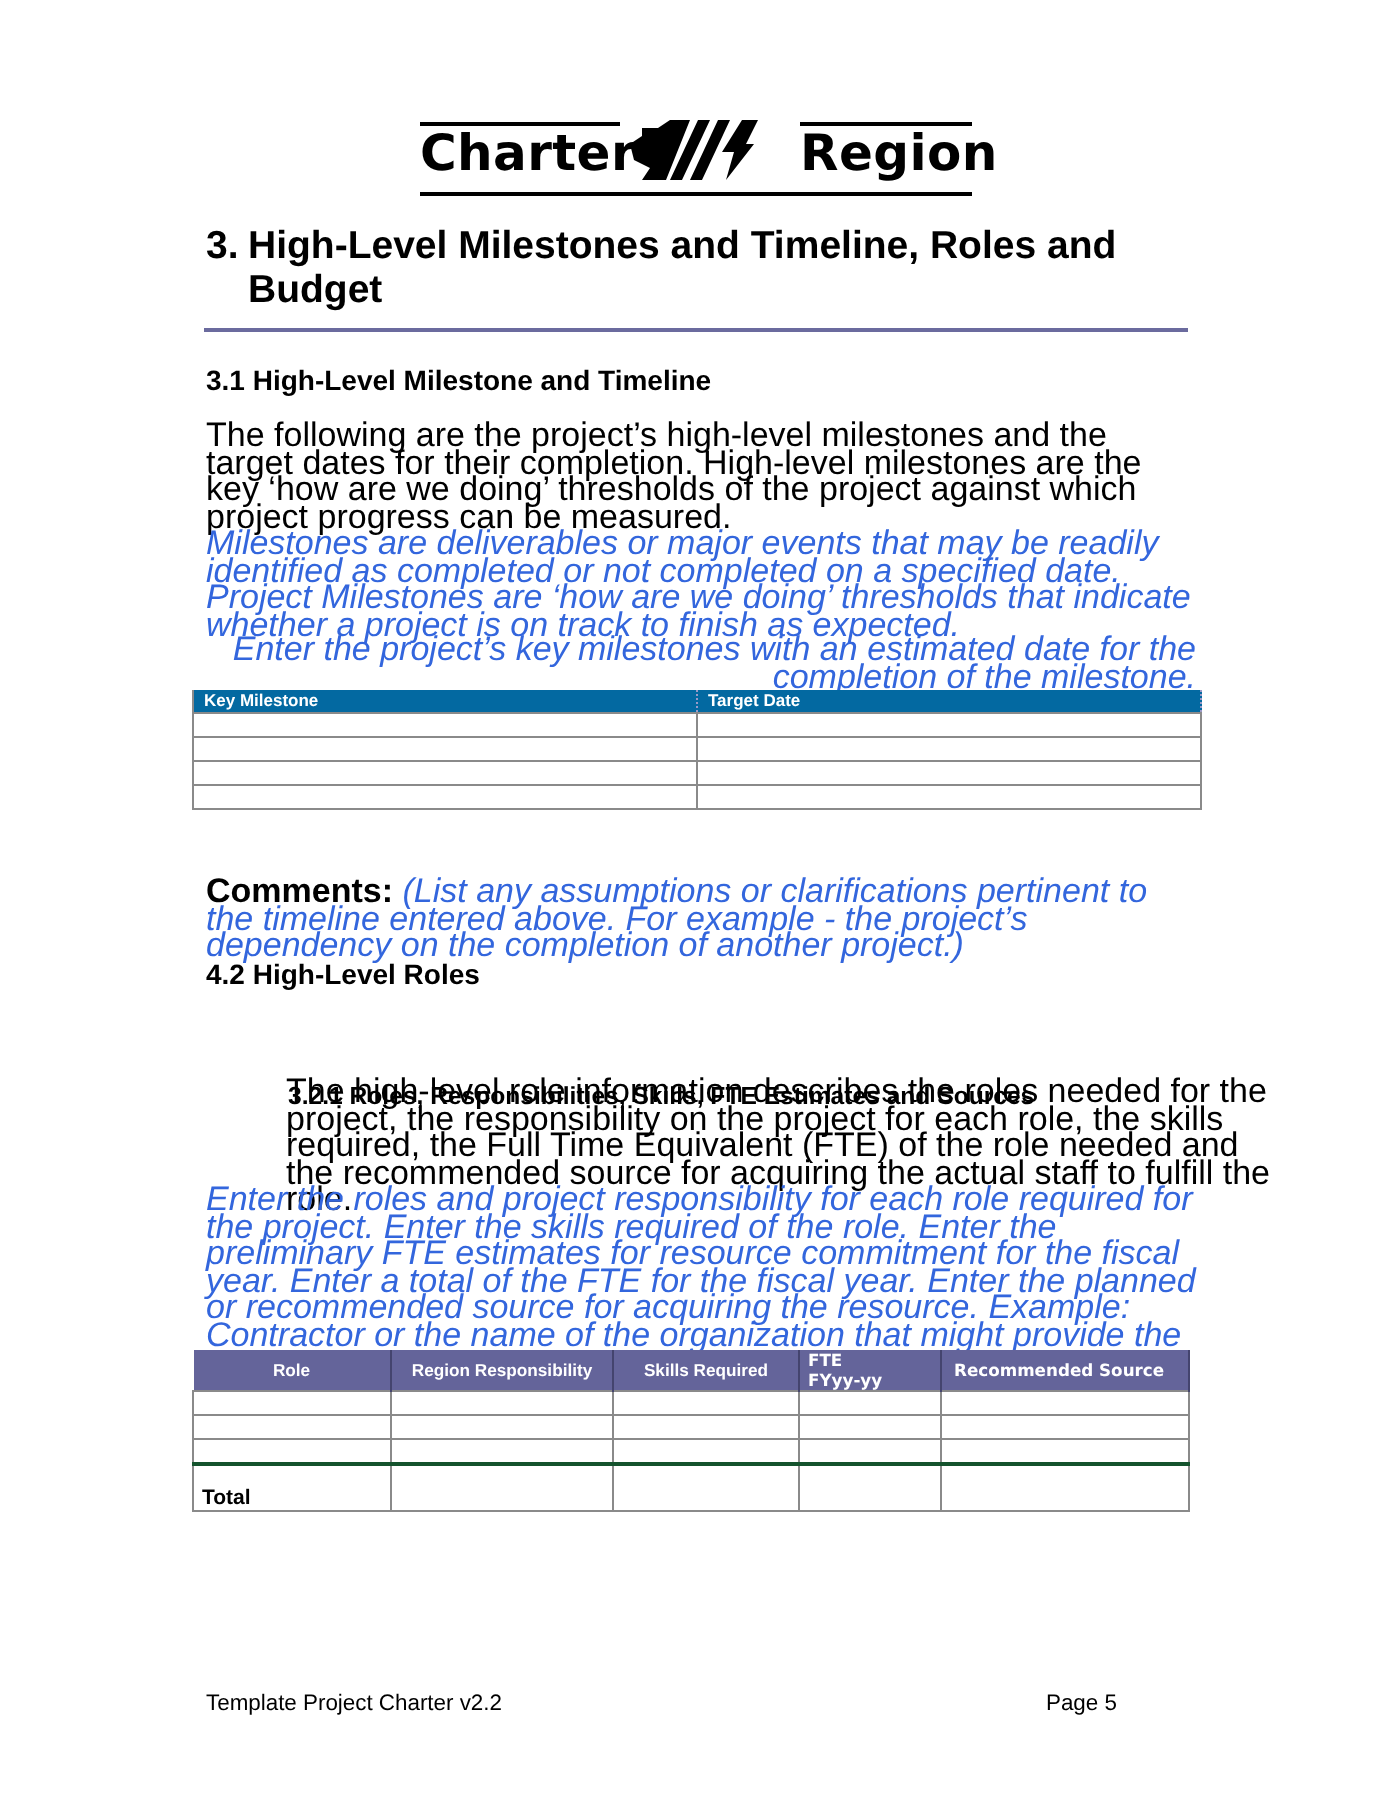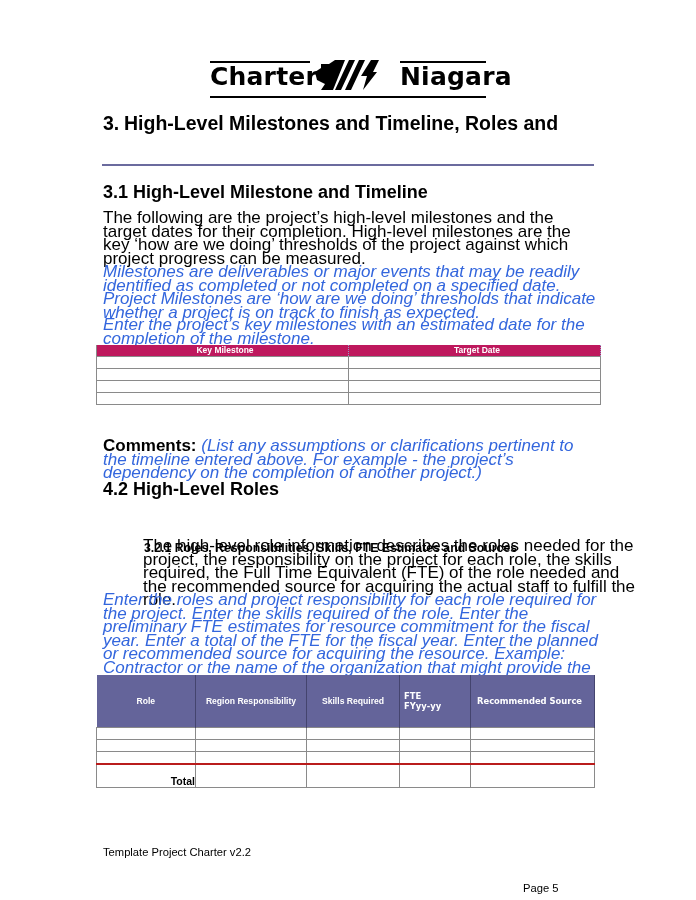--- a/index.html
+++ b/index.html
@@ -13,74 +13,75 @@
                   font-weight: bold; font-size: 25px; letter-spacing: 0.2px; line-height: 28px; }
     .logo svg { position: absolute; left: 107px; top: 2px; }
 
     
     .h1 { position: absolute; left: 103px; top: 112px; width: 490px; font-size: 19.5px;
           font-weight: bold; line-height: 22px; }
     .h1 .num { display: inline-block; width: 21px; }
     .h1 .line2 { padding-left: 21px; display: block; }
     .h1-rule { position: absolute; left: 102px; top: 164px; width: 492px; height: 2px; background: #6b6b9e; }
 
-    .h2 { position: absolute; left: 103px; font-size: 18px; font-weight: bold; }
+    .h2 { position: absolute; left: 103px; font-size: 14px; font-weight: bold; }
     .h3 { position: absolute; left: 144px; font-size: 12.3px; font-weight: bold; }
 
     .para { position: absolute; left: 103px; width: 495px; font-size: 17px; line-height: 13.5px; }
     .para.blue { color: #3366dd; font-style: italic; }
     .para .lbl { font-style: normal; font-weight: bold; color: #000; }
 
     
     table { border-collapse: collapse; position: absolute; table-layout: fixed; }
     .t1 { left: 96px; top: 345px; width: 504px; }
-    .t1 th { background: #be185d; color: #fff; font-size: 8.5px; font-weight: bold;
-             text-align: center; padding: 0 0 0 5px; height: 11px; line-height: 11px;
+    .t1 th { background: #0369a1; color: #fff; font-size: 8.5px; font-weight: bold;
+             text-align: left; padding: 0 0 0 5px; height: 11px; line-height: 11px;
              border-right: 1px dotted #9a9ac8; }
     .t1 td { height: 11px; border: 1px solid #8a8a8a; padding: 0; }
     .t1 tr td:first-child, .t1 tr th:first-child { border-left: 1px solid #8a8a8a; }
 
     .t2 { left: 96px; top: 675px; width: 498px; }
     .t2 th { background: #64649a; color: #fff; font-size: 8.6px; font-weight: bold;
-             padding: 16px 4px; height: 14px; line-height: 10px; border-right: 1px solid #44446e; }
+             padding: 0 4px; height: 14px; line-height: 10px; border-right: 1px solid #44446e; }
     .t2 th.left { text-align: left; font-family: "DejaVu Sans", sans-serif; font-size: 8.4px; }
     .t2 th.ctr { text-align: center; }
     .t2 td { height: 11px; border: 1px solid #8a8a8a; padding: 0; }
-    .t2 tr.total td { height: 22px; border-top: 2px solid #b91c1c; text-align: right; }
+    .t2 tr.total td { height: 22px; border-top: 2px solid #14532d; }
     .t2 td.totlbl { font-size: 10.5px; font-weight: bold; vertical-align: bottom; padding-left: 4px; }
 
     .footer-left { position: absolute; left: 103px; top: 846px; font-size: 11.2px; }
-    .footer-right { position: absolute; left: 523px; top: 846px; font-size: 11.2px; margin-top: 36px; }
+    .footer-right { position: absolute; left: 523px; top: 846px; font-size: 11.2px; }
   </style>
 </head>
 <body>
 
 <div class="logo">
   <div class="rule" style="left:2px; top:5px; width:100px;"></div>
   <div class="rule" style="left:192px; top:5px; width:86px;"></div>
   <div class="rule" style="left:2px; top:40px; width:276px;"></div>
   <span class="word" style="left:2px;">Charter</span>
   <svg width="82" height="34" viewBox="0 0 82 34">
     <polygon points="0,14 6,10 6,6 14,6 20,2 30,2 18,32 6,32 10,26 2,22" fill="#000"></polygon>
     <polygon points="34,2 40,2 26,32 20,32" fill="#000"></polygon>
     <polygon points="44,2 50,2 36,32 30,32" fill="#000"></polygon>
     <polygon points="56,2 64,2 58,14 62,14 48,32 52,18 46,18" fill="#000"></polygon>
   </svg>
-  <span class="word" style="left:192px;">Niagara</span>
+  <span class="word" style="left:192px;">Region</span>
 </div>
 
 <div class="h1">
   <span class="num">3.</span><span>High-Level Milestones and Timeline, Roles and</span>
+  <span class="line2">Budget</span>
 </div>
 <div class="h1-rule"></div>
 
 <div class="h2" style="top:182px;">3.1 High-Level Milestone and Timeline</div>
 <div class="para" style="top:211px;">The following are the project’s high-level milestones and the target dates for their completion. High-level milestones are the key ‘how are we doing’ thresholds of the project against which project progress can be measured.</div>
 <div class="para blue" style="top:265px;">Milestones are deliverables or major events that may be readily identified as completed or not completed on a specified date. Project Milestones are ‘how are we doing’ thresholds that indicate whether a project is on track to finish as expected.</div>
-<div class="para blue" style="top:318px;">Enter the project’s key milestones with an estimated date for the completion of the milestone.</div>
+<div class="para blue" style="top:318px;text-align:right;">Enter the project’s key milestones with an estimated date for the completion of the milestone.</div>
 
 <table class="t1">
   <colgroup>
       <col style="width:252px">
       <col style="width:252px">
     </colgroup>
   <tbody>
       <tr>
     <th>Key Milestone</th>
     <th>Target Date</th>

